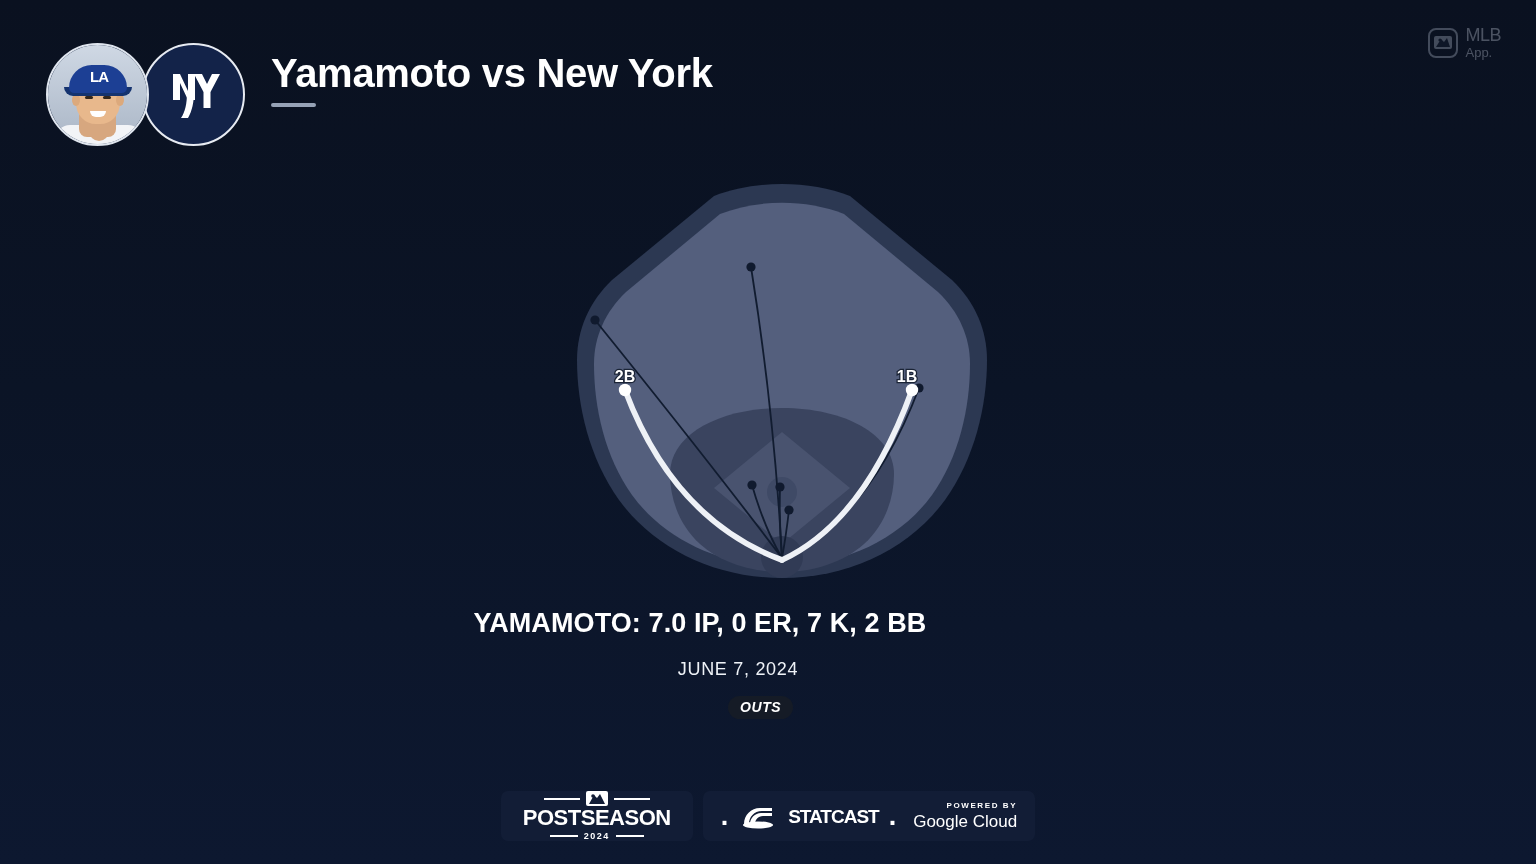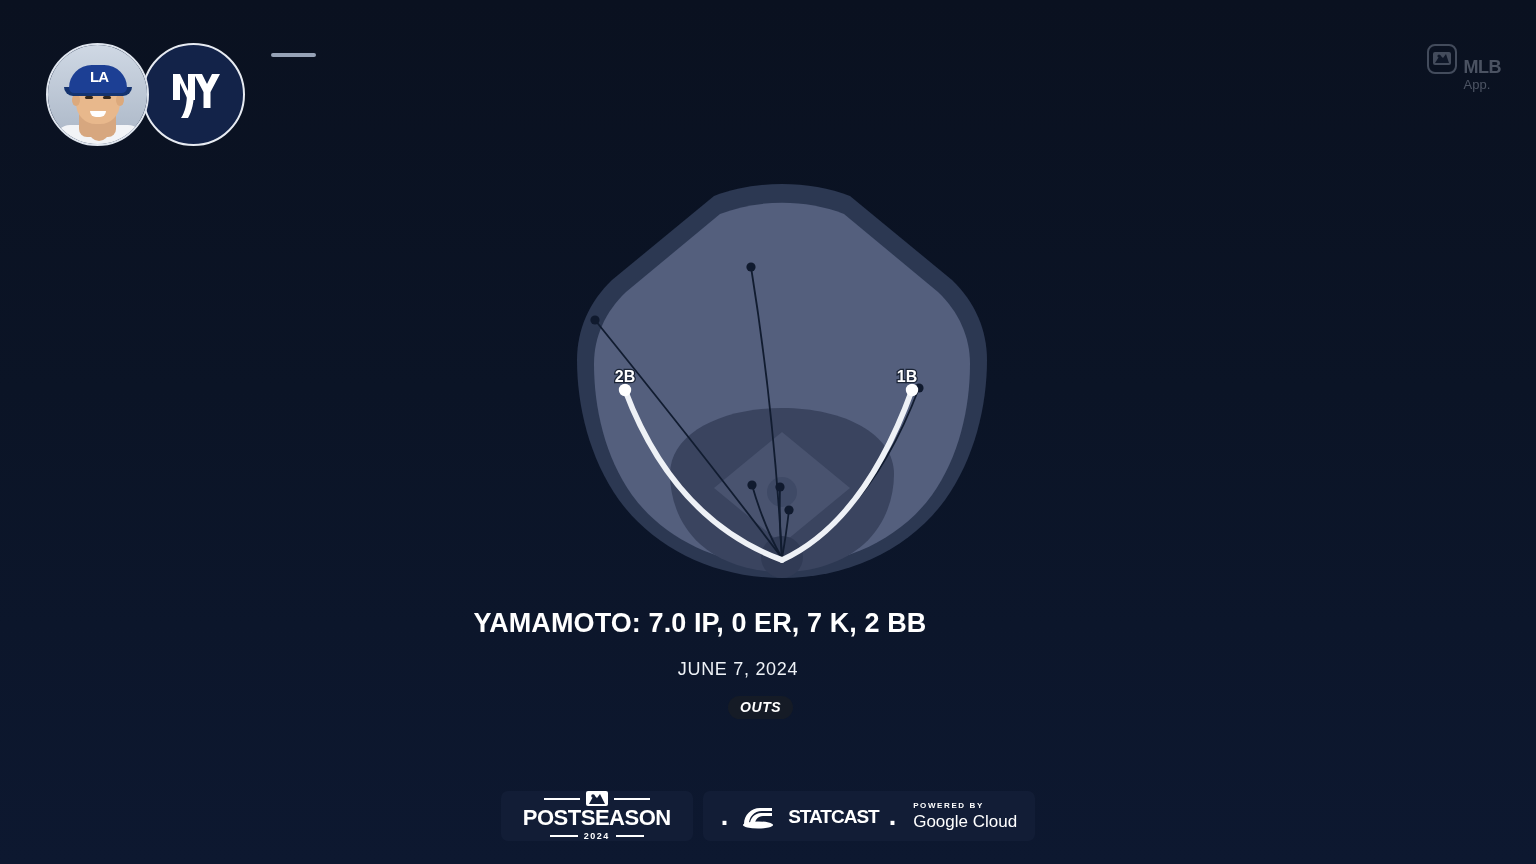--- a/index.html
+++ b/index.html
@@ -58,21 +58,21 @@
   }
   .accent-bar{ width:45px; height:4px; background:#96a2b6; border-radius:2px; margin-top:5px; }
 
   
   #mlbapp{ position:absolute; right:35px; top:26px; display:flex; align-items:center; gap:7px; opacity:.35; }
   .mlb-box{
     width:30px; height:30px; border:2px solid #aeb8c9; border-radius:8px;
     display:flex; align-items:center; justify-content:center;
   }
   .mlb-text{ display:flex; flex-direction:column; line-height:1; }
-  .mlb-text .l1{ font-size:18px; font-weight:bold; color:#c3cbda; letter-spacing:-0.5px;margin-top:32px; }
+  .mlb-text .l1{ font-size:18px; font-weight:normal; color:#c3cbda; letter-spacing:-0.5px; }
   .mlb-text .l2{ font-size:13px; color:#c3cbda; margin-top:2px; }
 
   
   #field-wrap{ position:absolute; left:14px; top:170px; width:1536px; height:430px; }
   #field{ position:absolute; left:0; top:0; }
 
   .badge-outs{
     position:absolute; left:714px; top:526px;
     background:#151b26; color:#ffffff; font-size:14px; font-weight:bold;
     letter-spacing:.6px; padding:5px 12px 6px; border-radius:12px; line-height:12px;font-style:italic;
@@ -83,21 +83,21 @@
     position:absolute; left:0; top:608px; width:1400px; text-align:center;
     font-size:27px; font-weight:bold; color:#ffffff; letter-spacing:.1px;
   }
   #statdate{
     position:absolute; left:0; top:659px; width:1476px; text-align:center;
     font-size:18px; color:#eef2f7; letter-spacing:.7px;
   }
 
   
   #footer{ position:absolute; left:0; top:791px; width:1536px; height:50px;
-    display:flex; justify-content:center; align-items:center; gap:10px; }
+    display:flex; justify-content:center; align-items:center; gap:10px;text-align:right; }
   .fbadge{ background:#121d36; border-radius:7px; height:50px; display:flex; align-items:center; }
   #postseason-badge{ padding:0 22px; }
   .ps-inner{ display:flex; flex-direction:column; align-items:center; justify-content:center; }
   .ps-top{ display:flex; align-items:center; gap:6px; }
   .ps-rule{ width:36px; height:2px; background:#ffffff; }
   .ps-word{ font-size:22px; font-weight:bold; color:#ffffff; letter-spacing:-0.5px; line-height:24px; }
   .ps-bot{ display:flex; align-items:center; gap:6px; margin-top:1px; }
   .ps-year{ font-size:9px; font-weight:bold; color:#ffffff; letter-spacing:1.5px; }
   .ps-rule2{ width:28px; height:1.5px; background:#ffffff; }
 
@@ -140,20 +140,21 @@
             <path d="M13 8 L20 8 L20 30 L25 30 L25 8 L32 8 L32 54 L25 54 L25 36 L20 36 L20 54 L13 54 Z" opacity="0"></path>
             <path d="M10 10 h7 l8 17 v-17 h7 v26 h-7 l-8 -17 v17 h-7 z"></path>
             <path d="M31 10 h8 l5 10 l5 -10 h8 l-9.5 18 v16 h-7 v-16 z"></path>
             <path d="M24 28 c0 12 -2 20 -6 26 h7 c4 -7 6 -16 6 -26 z"></path>
           </g>
         </svg>
       </div>
     </div>
 
     <div class="titles">
+      <div class="title">Yamamoto vs New York</div>
       <div class="accent-bar"></div>
     </div>
 
     <div id="mlbapp">
       <div class="mlb-box">
         <svg width="18" height="13" viewBox="0 0 18 13">
           <rect x="0" y="0" width="18" height="13" rx="2" fill="#aeb8c9"></rect>
           <path d="M2 11 L7 3 L10 6 L13 2 L16 11 Z" fill="#182236"></path>
           <circle cx="6" cy="4" r="1.6" fill="#182236"></circle>
         </svg>

